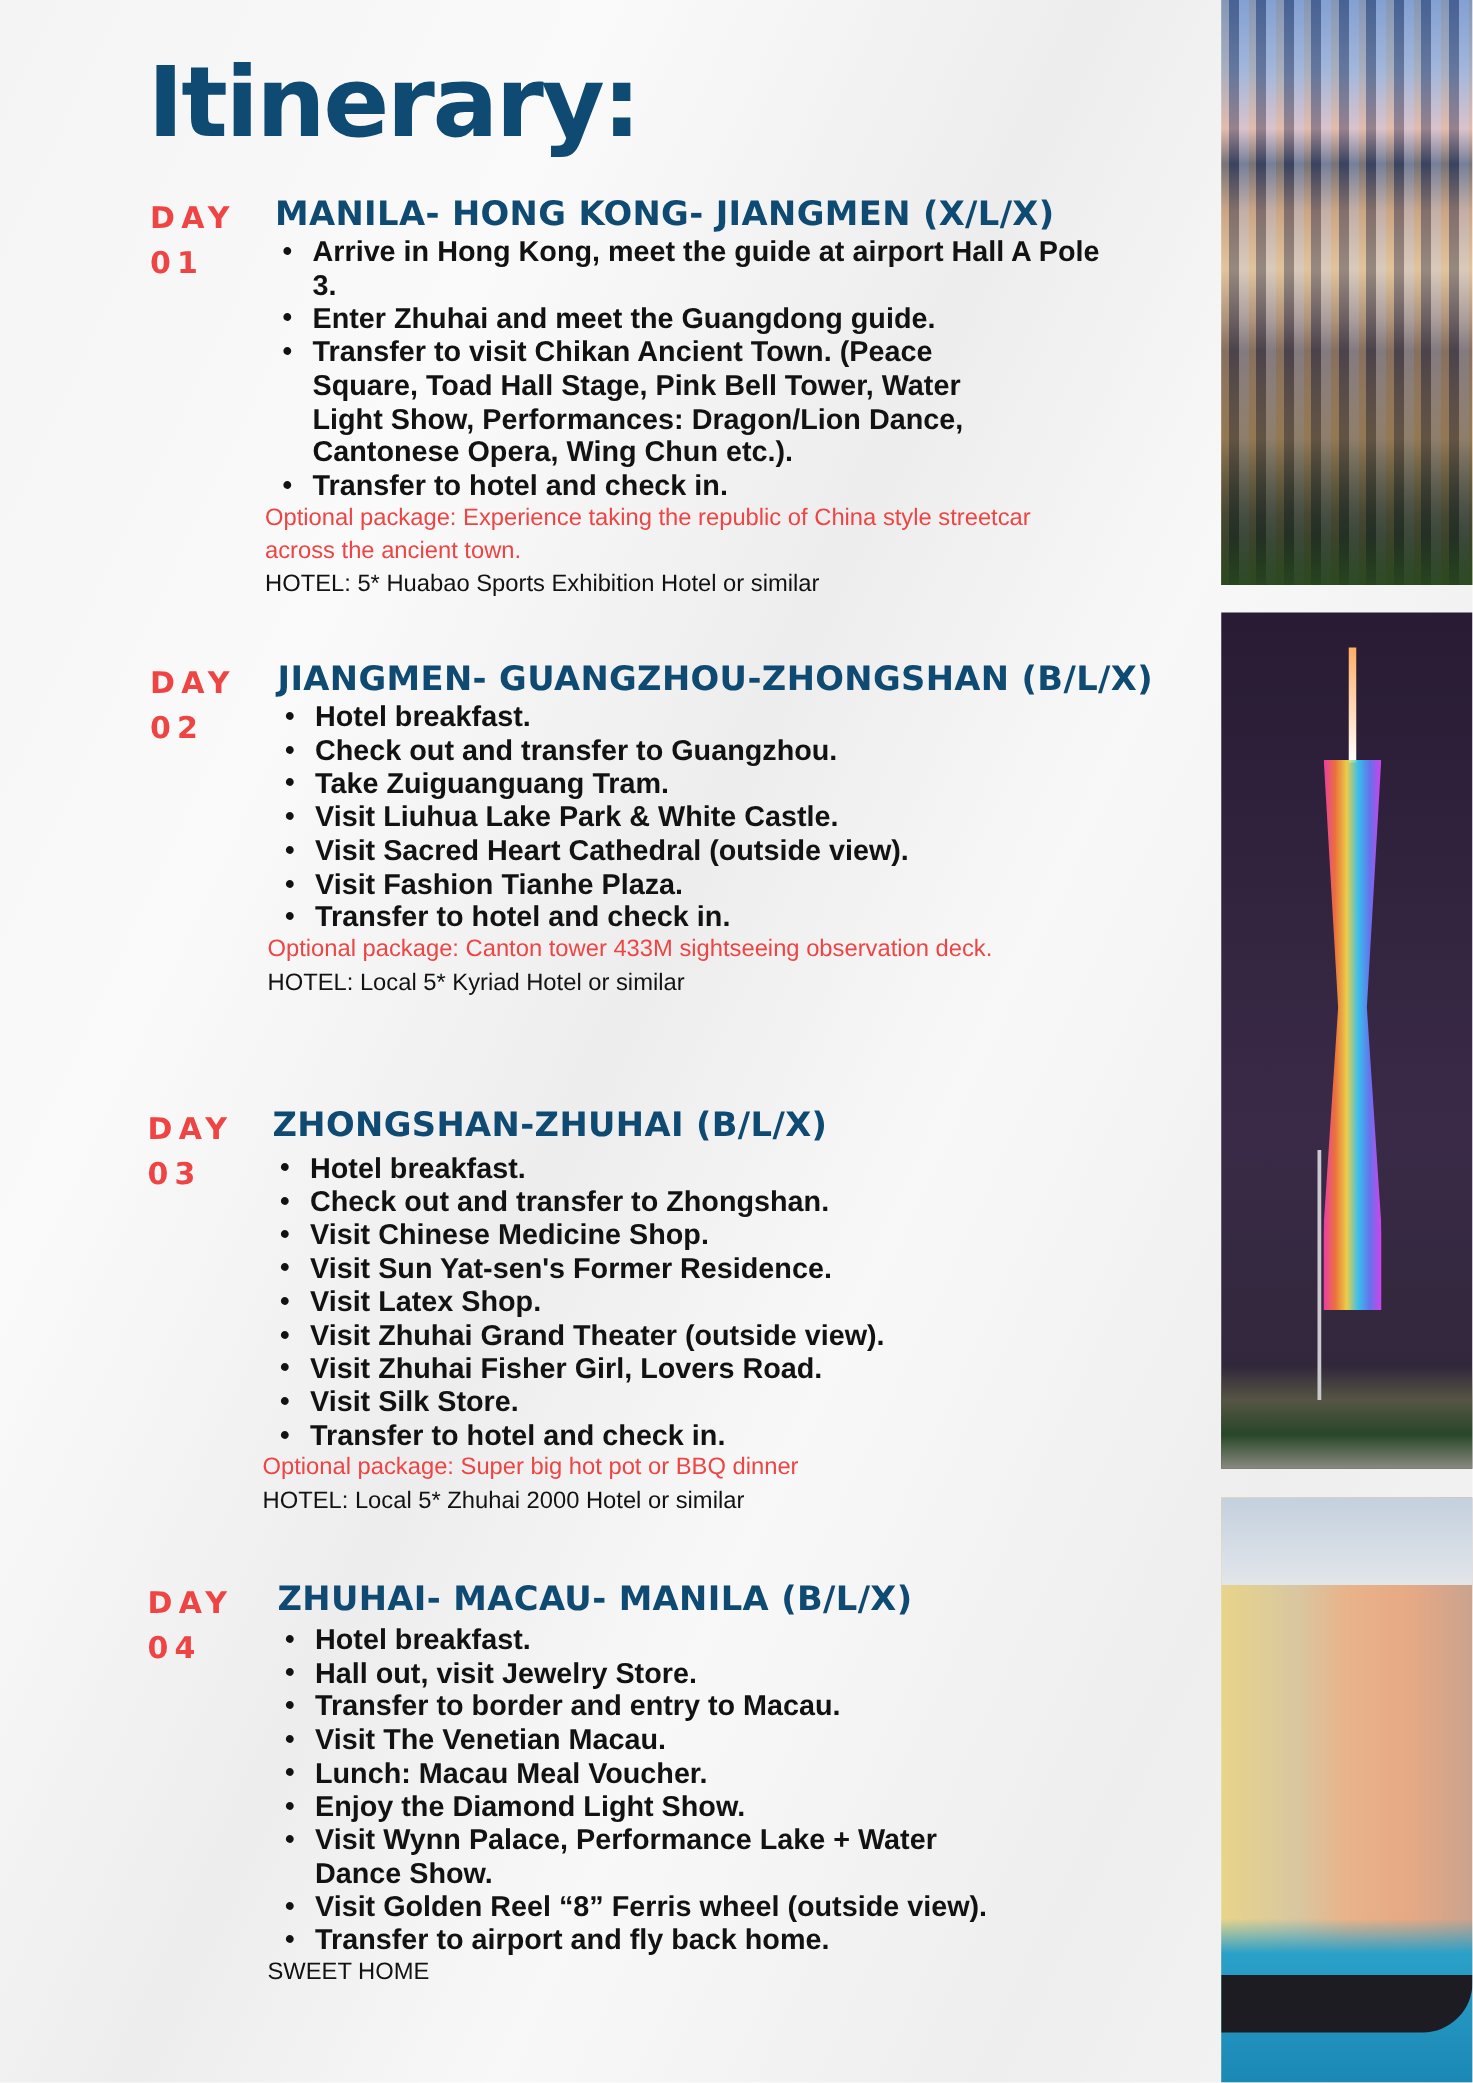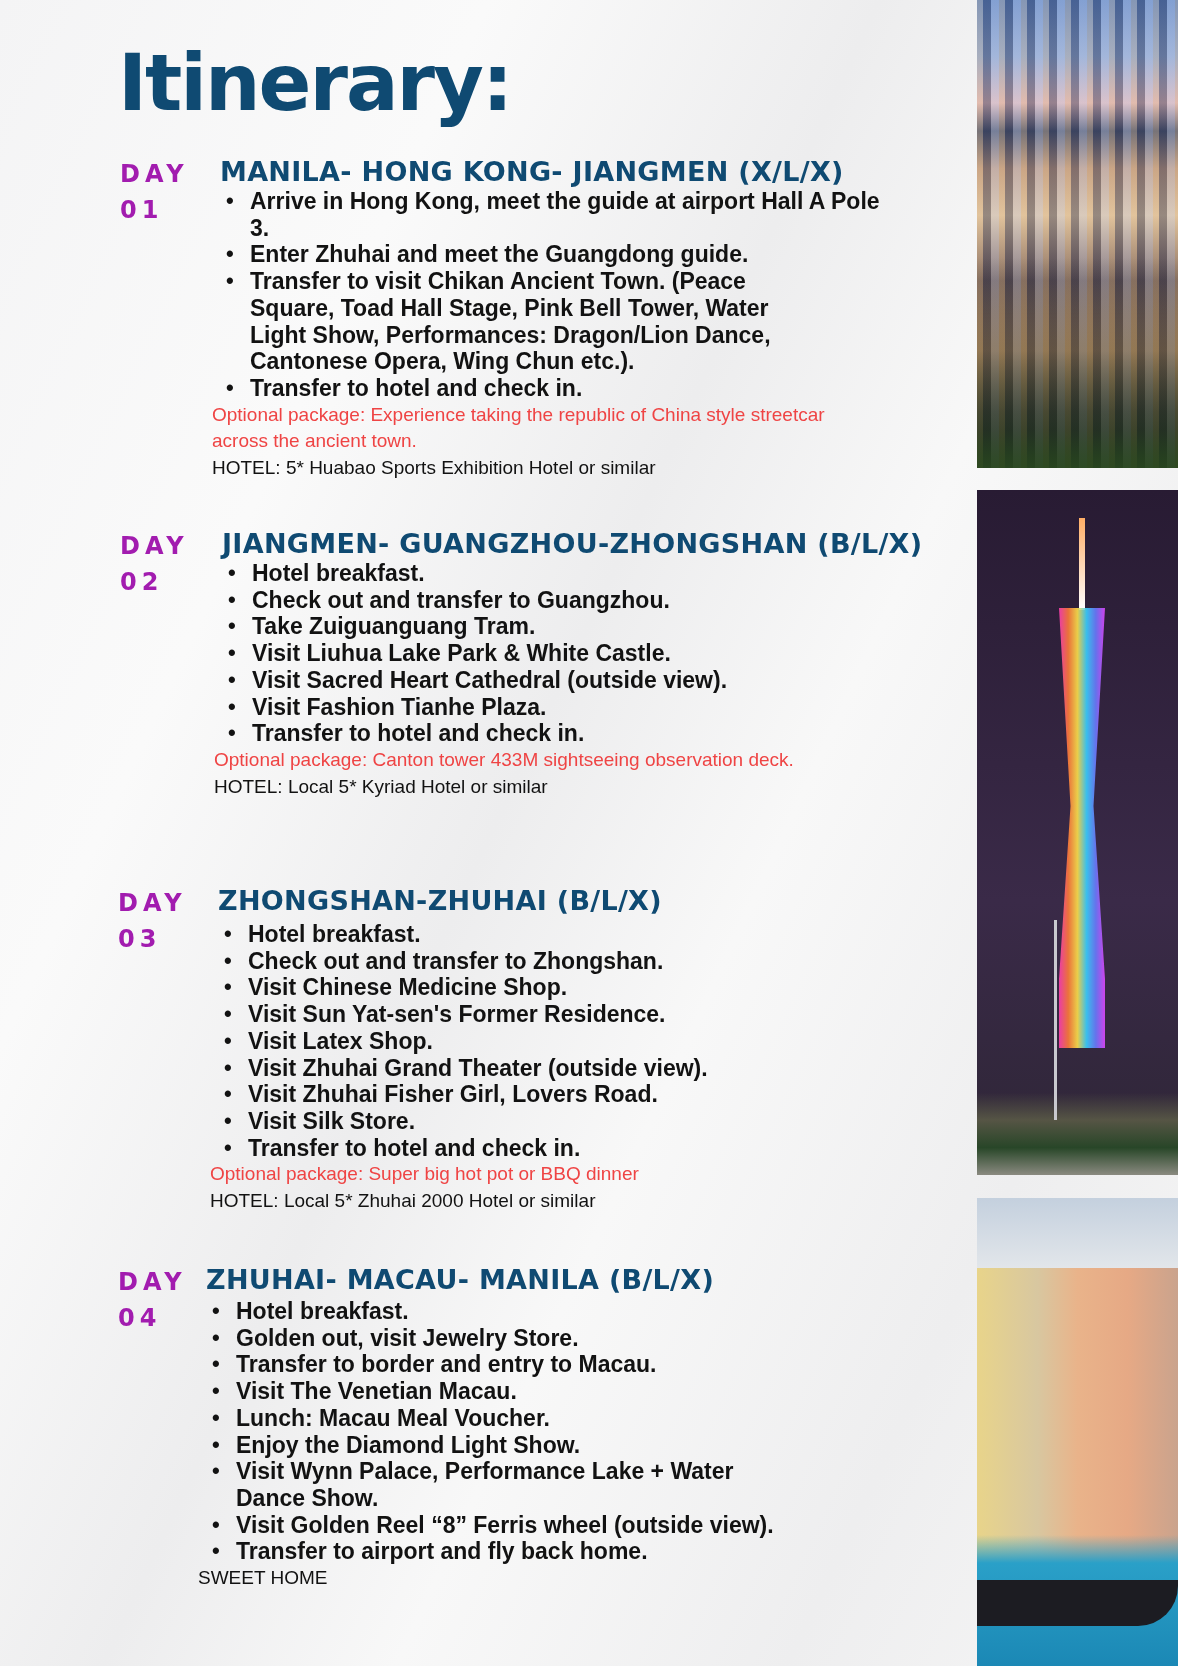--- a/index.html
+++ b/index.html
@@ -11,21 +11,21 @@
     }
     .page-title {
       position:absolute; left:118px; top:44px; margin:0;
       font-family:"DejaVu Sans", sans-serif; font-weight:bold;
       font-size:78px; letter-spacing:-2px; color:#0f4a72; line-height:1;
     }
     .day { position:absolute; left:120px; }
     .day-label {
       position:absolute; left:0; top:0; width:80px;
       font-family:"DejaVu Sans", sans-serif; font-weight:bold;
-      color:#a21caf; font-size:24px; letter-spacing:5px; line-height:36px;
+      color:#ef4444; font-size:24px; letter-spacing:5px; line-height:36px;
     }
     .day-content { position:absolute; left:90px; top:0; width:760px; }
     .day-heading {
       font-family:"DejaVu Sans", sans-serif; font-weight:bold;
       color:#0f4a72; font-size:27px; line-height:32px; letter-spacing:0.3px;
       margin:0 0 0 8px; white-space:nowrap;
     }
     ul.acts { margin:0; padding:0 0 0 38px; list-style:none;font-weight:bold; }
     ul.acts li {
       position:relative; font-size:23px; line-height:26.7px; color:#121212; padding-left:0;
@@ -133,25 +133,25 @@
     <div class="optional">Optional package: Super big hot pot or BBQ dinner</div>
     <div class="hotel">HOTEL: Local 5* Zhuhai 2000 Hotel or similar</div>
   </div>
 </section>
 
 <section class="day" style="top:1264px;">
   <div class="day-label" style="left:-2px;">
     <div>DAY</div>
     <div>04</div>
   </div>
-  <div class="day-content" style="left:78px;">
+  <div class="day-content" style="left:94px;">
     <h2 class="day-heading" style="margin-bottom:2px;">ZHUHAI- MACAU- MANILA (B/L/X)</h2>
     <ul class="acts" style="width:600px;">
       <li>Hotel breakfast.</li>
-      <li>Golden out, visit Jewelry Store.</li>
+      <li>Hall out, visit Jewelry Store.</li>
       <li>Transfer to border and entry to Macau.</li>
       <li>Visit The Venetian Macau.</li>
       <li>Lunch: Macau Meal Voucher.</li>
       <li>Enjoy the Diamond Light Show.</li>
       <li style="width:540px;">Visit Wynn Palace, Performance Lake + Water Dance Show.</li>
       <li style="white-space:nowrap;">Visit Golden Reel “8” Ferris wheel (outside view).</li>
       <li>Transfer to airport and fly back home.</li>
     </ul>
     <div class="hotel">SWEET HOME</div>
   </div>

